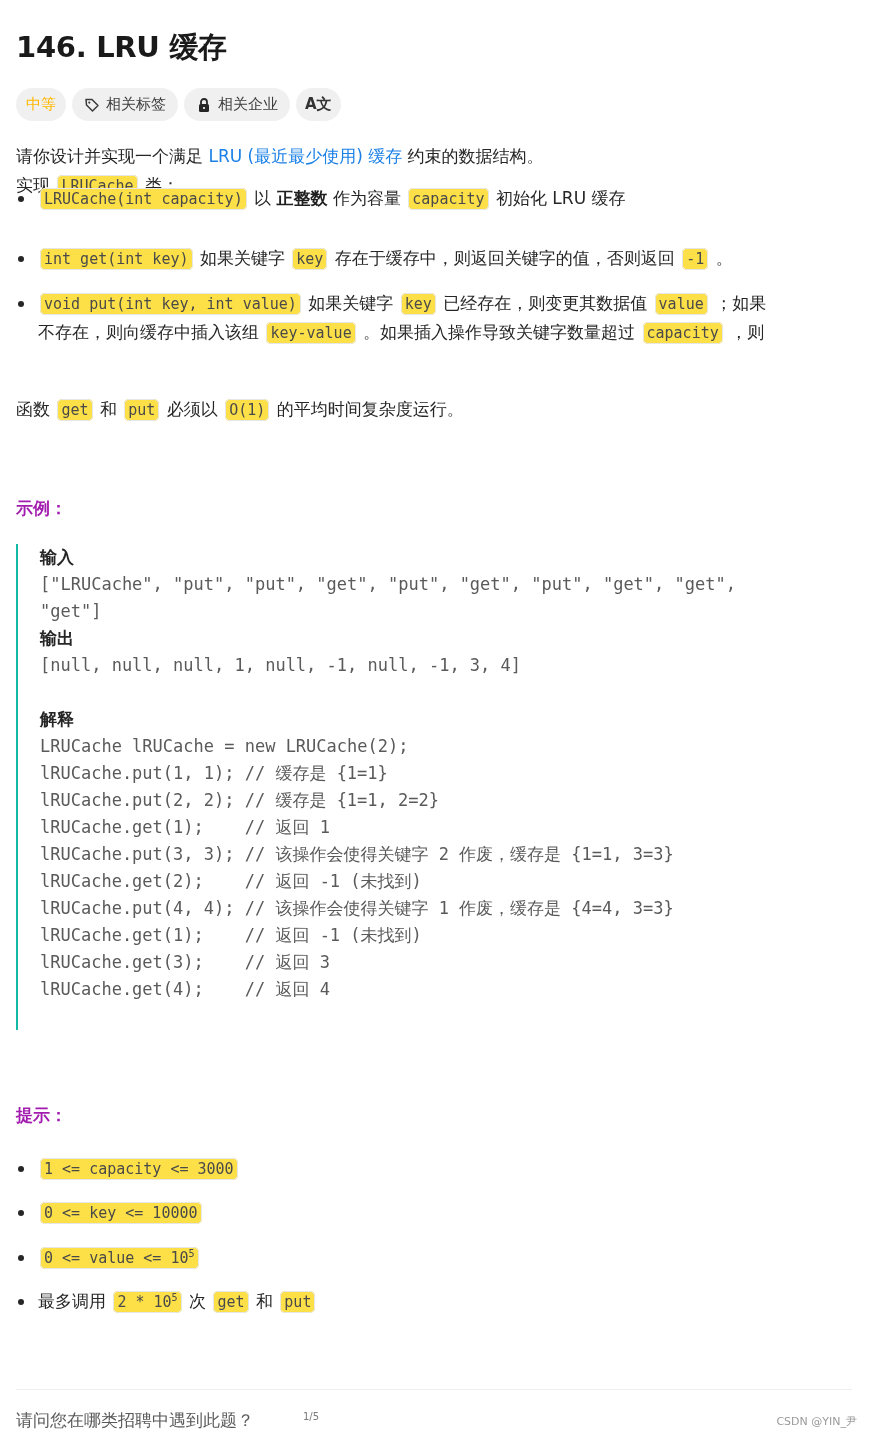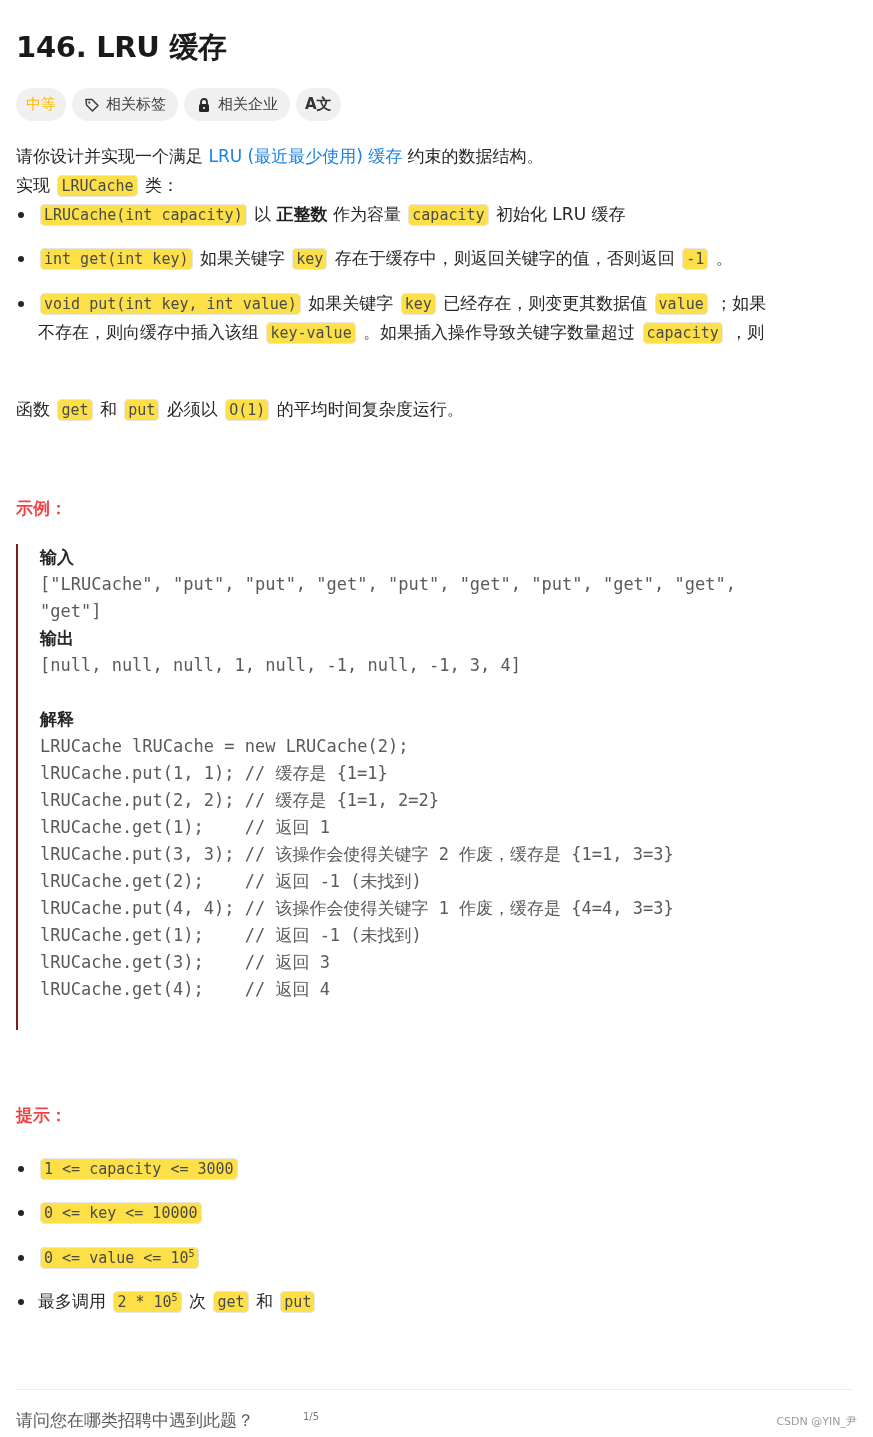--- a/index.html
+++ b/index.html
@@ -35,25 +35,25 @@
   }
   b.strong { font-weight: bold; color: #1f1f1f; }
   .bullet-row { position: absolute; left: 0; display: flex; }
   .dot { width: 22px; flex: none; position: relative; }
   .dot::before {
     content: ""; position: absolute; left: 2px; top: 12px;
     width: 6px; height: 6px; border-radius: 50%; background: #262626;
   }
   .bullet-body { font-size: 17px; line-height: 28px; }
 
-  .h3 { position: absolute; left: 0; font-size: 17px; font-weight: bold; color: #ef4444; }
+  .h3 { position: absolute; left: 0; font-size: 17px; font-weight: bold; color: #a21caf; }
 
   .example {
     position: absolute; left: 0; top: 544px; width: 830px; height: 486px;
-    border-left: 2px solid #7f1d1d; box-sizing: border-box; padding-left: 22px;
+    border-left: 2px solid #14b8a6; box-sizing: border-box; padding-left: 22px;
   }
   .ex-line {
     font-family: "DejaVu Sans Mono", "Liberation Mono", monospace;
     font-size: 17px; line-height: 27px; color: #5a5a5a; white-space: pre; height: 27px;
   }
   .ex-label { font-family: "DejaVu Sans", sans-serif; font-weight: bold; color: #262626; font-size: 17px; line-height: 27px; height: 27px; }
   .blank { height: 27px; }
 
   .divider { position: absolute; left: 0; top: 1389px; width: 836px; height: 1px; background: #eeeeee; }
   .footer-q { position: absolute; left: 0; top: 1409px; font-size: 17px; color: #595959; white-space: nowrap; }
@@ -92,21 +92,21 @@
     </div>
   </div>
 
   <div class="abs text" style="top:142px;">
     <span>请你设计并实现一个满足 </span><span class="link">LRU (最近最少使用) 缓存</span><span> 约束的数据结构。</span>
   </div>
   <div class="abs text" style="top:171px;">
     <span>实现 </span><code class="c">LRUCache</code><span> 类：</span>
   </div>
 
-  <div class="bullet-row" style="top:200px;text-align:center;">
+  <div class="bullet-row" style="top:184px;text-align:center;">
     <div class="dot"></div>
     <div class="bullet-body">
       <code class="c">LRUCache(int capacity)</code><span> 以 </span><b class="strong">正整数</b><span> 作为容量 </span><code class="c">capacity</code><span> 初始化 LRU 缓存</span>
     </div>
   </div>
 
   <div class="bullet-row" style="top:244px;">
     <div class="dot"></div>
     <div class="bullet-body">
       <code class="c">int get(int key)</code><span> 如果关键字 </span><code class="c">key</code><span> 存在于缓存中，则返回关键字的值，否则返回 </span><code class="c">-1</code><span> 。</span>

